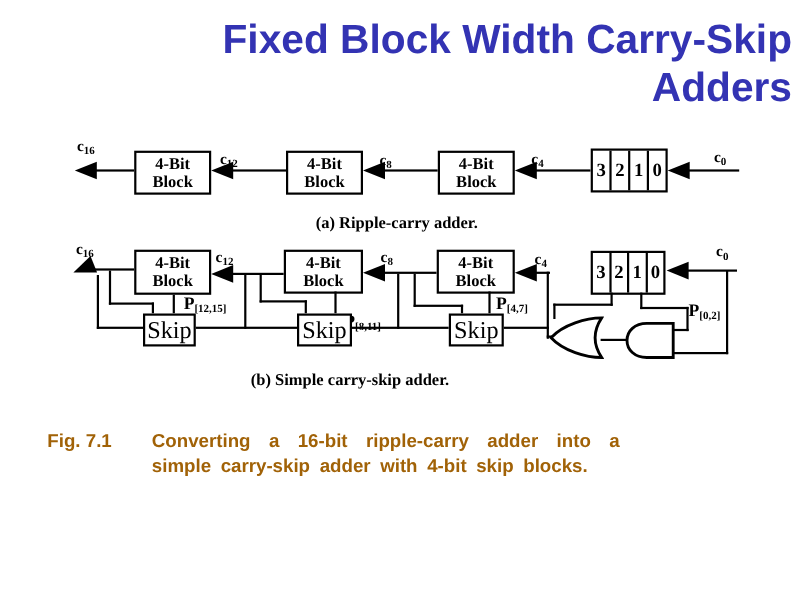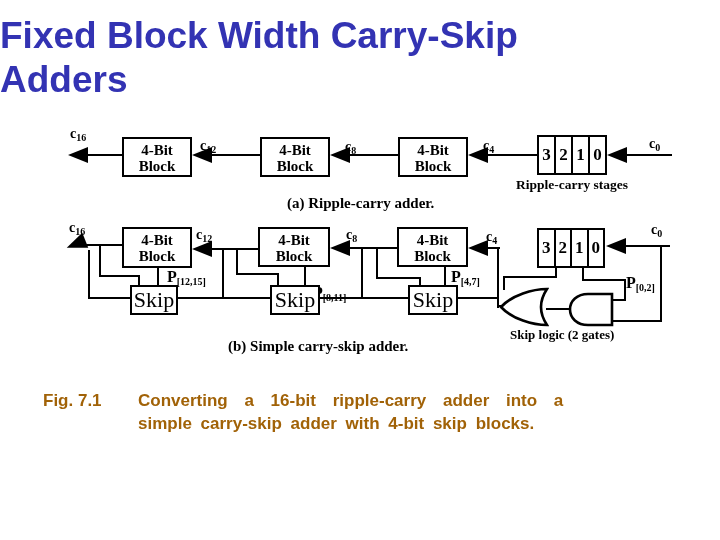--- a/index.html
+++ b/index.html
@@ -1,19 +1,19 @@
 <!DOCTYPE html>
 <html><head>
 <meta charset="utf-8">
 <style>
   html,body{margin:0;padding:0;background:#fff;}
   .slide{position:relative;width:720px;height:540px;background:#ffffff;overflow:hidden;
          font-family:"Liberation Serif",serif;outline:1px solid #cfcfcf;}
   
-  .title{position:absolute;top:14px;left:0;width:720px;text-align:left;
+  .title{position:absolute;top:14px;left:0;width:720px;text-align:right;
          font-family:"Liberation Sans",sans-serif;font-weight:bold;
          font-size:37px;line-height:44px;color:#3333b3;}
   
   .w{position:absolute;background:#000;}
   .wh{height:2px;}
   .wv{width:2px;}
   
   .box{position:absolute;border:2px solid #000;background:#fff;box-sizing:border-box;text-align:center;}
   .blk{font-weight:bold;font-size:15px;line-height:16px;padding-top:3px;}
   .skipbox{font-weight:normal;font-size:22px;line-height:25px;}
@@ -78,21 +78,20 @@
   <div class="box cells" style="left:537px;top:135px;width:70px;height:40px">
     <div class="cell">3</div>
     <div class="cell">2</div>
     <div class="cell">1</div>
     <div class="cell">0</div>
   </div>
   <div class="arr" style="left:607px;top:147px"></div>
   <div class="w wh" style="left:625px;top:154px;width:47px"></div>
   <span class="cl" style="left:649px;top:137px"><span>c</span><sub>0</sub></span>
 
-  <div class="scap" style="left:516px;top:177px;font-size:13.5px">Ripple-carry stages</div>
   <div class="scap" style="left:287px;top:195px;font-size:15px">(a) Ripple-carry adder.</div>
 
   <span class="cl" style="left:69px;top:221px"><span>c</span><sub>16</sub></span>
   <div class="arr" style="left:66px;top:236px;transform:rotate(-22deg)"></div>
   <div class="w wh" style="left:85px;top:244px;width:37px"></div>
 
   <div class="box blk" style="left:122px;top:227px;width:70px;height:41px">
     <div>4-Bit</div>
     <div>Block</div>
   </div>
@@ -171,20 +170,19 @@
 
   <div class="w wh" style="left:546px;top:308px;width:24px"></div>
 
   <svg class="gatesvg" style="left:499px;top:287px" width="50" height="40" viewBox="0 0 50 40">
     <path d="M48,2 C34,2 13,8 2,20 C13,32 34,38 48,38 C40,26 40,14 48,2 Z" fill="#ffffff" stroke="#000000" stroke-width="2.6"></path>
   </svg>
   <svg class="gatesvg" style="left:568px;top:292px" width="46" height="35" viewBox="0 0 46 35">
     <path d="M44,2 L20,2 C9,2 2,9 2,17.5 C2,26 9,33 20,33 L44,33 Z" fill="#ffffff" stroke="#000000" stroke-width="2.6"></path>
   </svg>
 
-  <div class="scap" style="left:510px;top:327px;font-size:13px">Skip logic (2 gates)</div>
   <div class="scap" style="left:228px;top:338px;font-size:15px">(b) Simple carry-skip adder.</div>
 
   <div class="figcap" style="left:43px;top:389px">Fig. 7.1</div>
   <div class="figcap" style="left:138px;top:389px;word-spacing:12px">Converting a 16-bit ripple-carry adder into a</div>
   <div class="figcap" style="left:138px;top:412px;word-spacing:4px">simple carry-skip adder with 4-bit skip blocks.</div>
 
 </div>
 
 </body></html>

